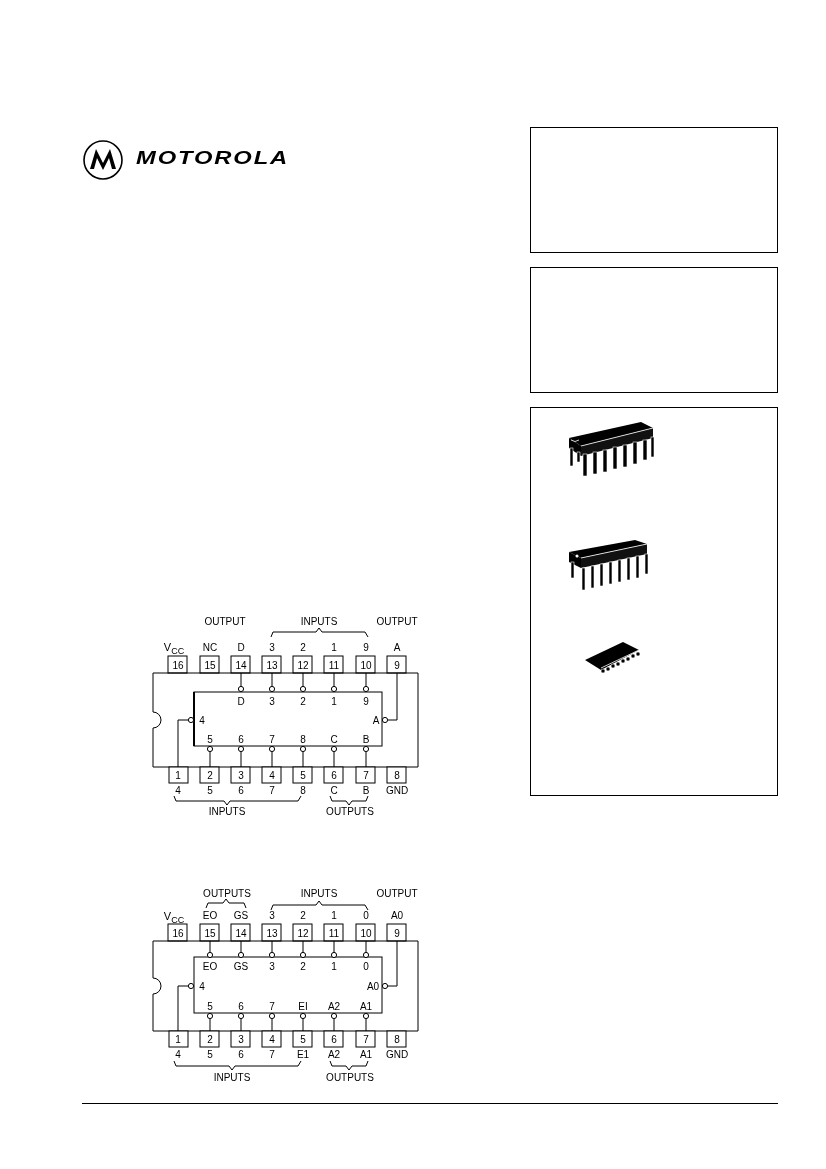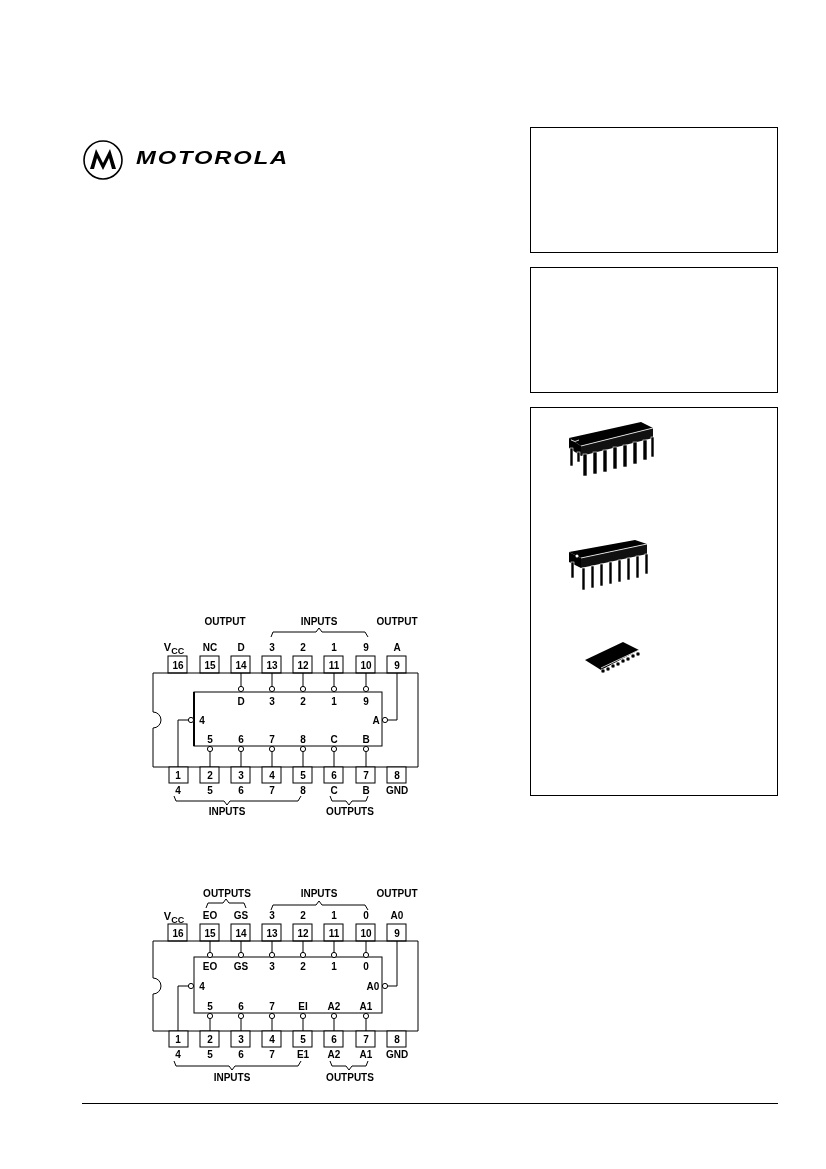--- a/index.html
+++ b/index.html
@@ -7,21 +7,21 @@
          font-family: "Liberation Sans", sans-serif; color: #000; }
   .logo { position: absolute; left: 82px; top: 130px; width: 220px; height: 42px; margin-top: 9px; }
   .logo-text { position: absolute; left: 54px; top: 8px; font-family: "Liberation Sans", sans-serif;
                font-weight: bold; font-style: italic; font-size: 19px; letter-spacing: 1.5px; transform: scaleX(1.25);
                transform-origin: left center; }
   .box { position: absolute; border: 1.5px solid #000; box-sizing: border-box; background: #fff; }
   #box1 { left: 530px; top: 127px; width: 248px; height: 126px; }
   #box2 { left: 530px; top: 267px; width: 248px; height: 126px; }
   #box3 { left: 530px; top: 407px; width: 248px; height: 389px; }
   .pkg { position: absolute; }
-  .diagram { position: absolute; left: 140px; width: 300px; font-weight: bold; }
+  .diagram { position: absolute; left: 140px; width: 300px; }
   #diag1 { top: 610px; height: 215px; }
   #diag2 { top: 880px; height: 215px; }
   .footer-rule { position: absolute; left: 82px; top: 1103px; width: 696px; height: 0; border-top: 1.5px solid #000; }
   svg text { font-family: "Liberation Sans", sans-serif; fill: #000; }
 </style>
 </head>
 <body>
 
 <div class="logo">
   <svg width="44" height="42" viewBox="0 0 44 42" style="position:absolute;left:0;top:0;">

